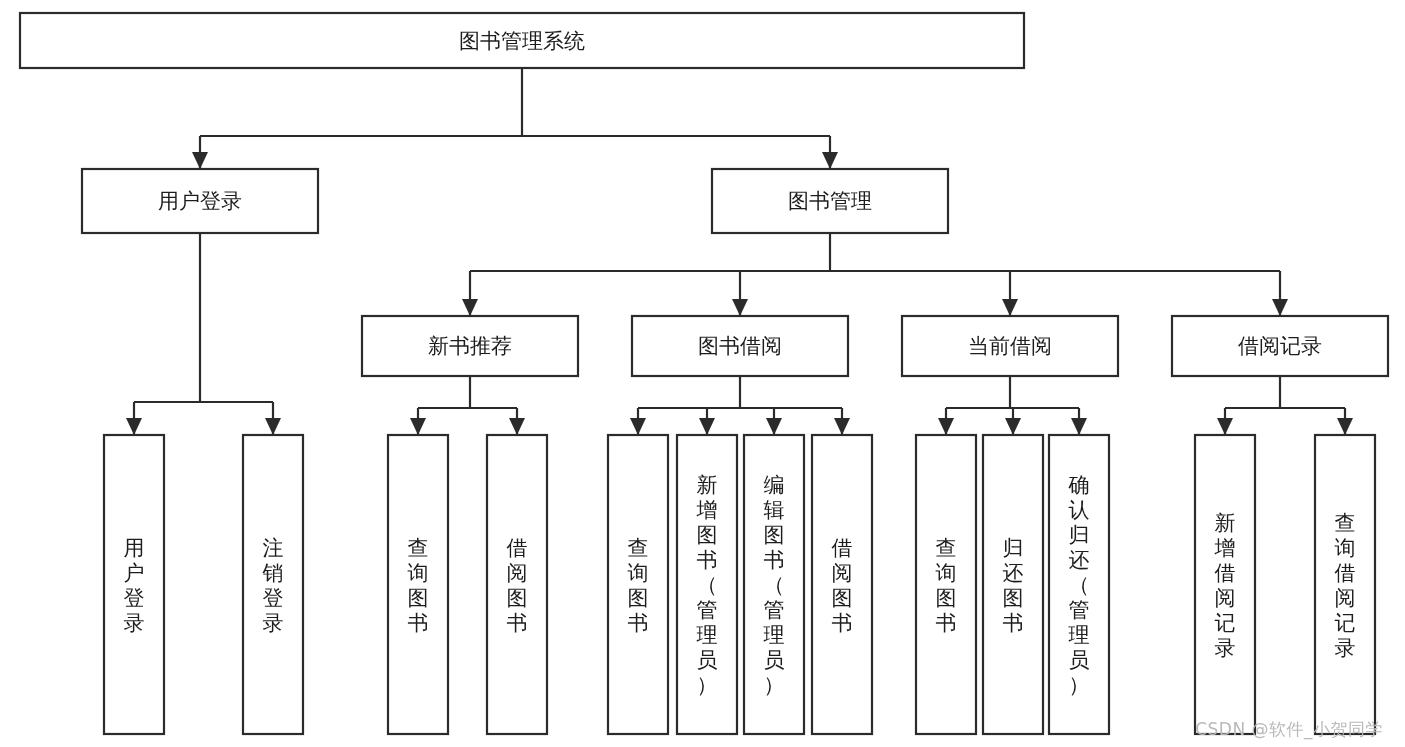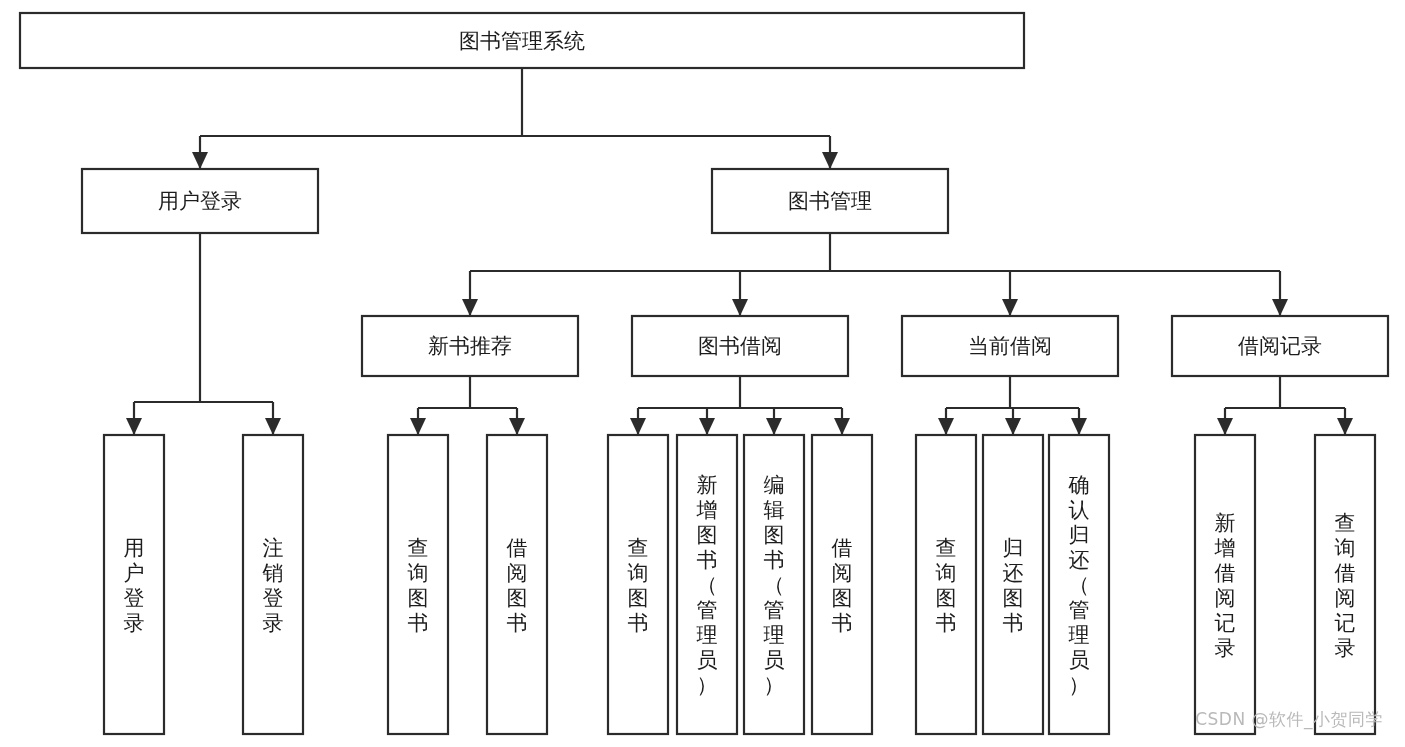--- a/index.html
+++ b/index.html
@@ -53,21 +53,21 @@
   }
   .node-label-v {
     font-family: "DejaVu Sans", "Liberation Sans", sans-serif;
     font-size: 21px;
     fill: #1d1d1d;
     text-anchor: middle;
   }
   .watermark-text {
     position: absolute;
     right: 14px;
-    bottom: 16px;
+    bottom: 6px;
     font-family: "DejaVu Sans", "Liberation Sans", sans-serif;
     font-size: 17px;
     color: #b9b9b9;
     letter-spacing: 0.5px;
     white-space: nowrap;
     user-select: none;
   }
 </style>
 </head>
 <body>

